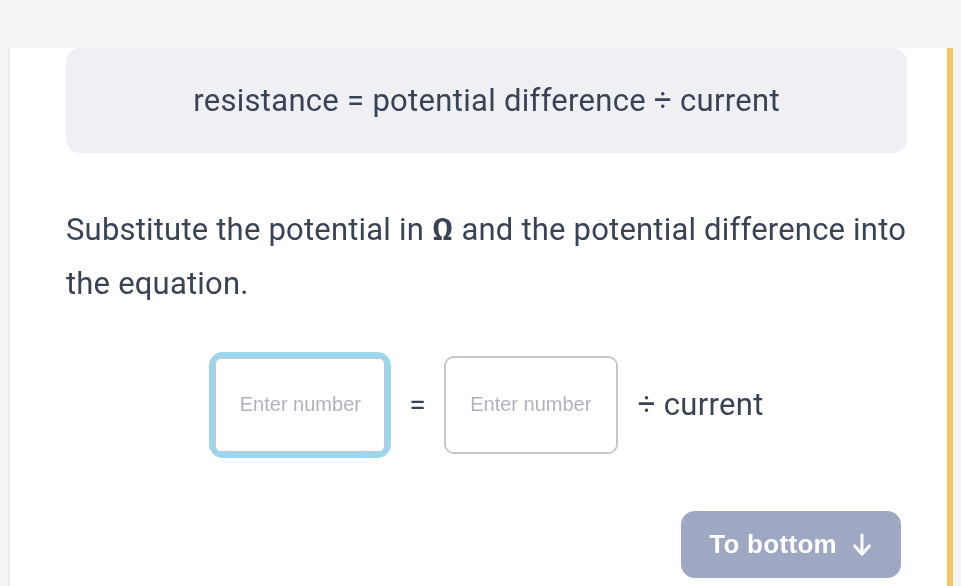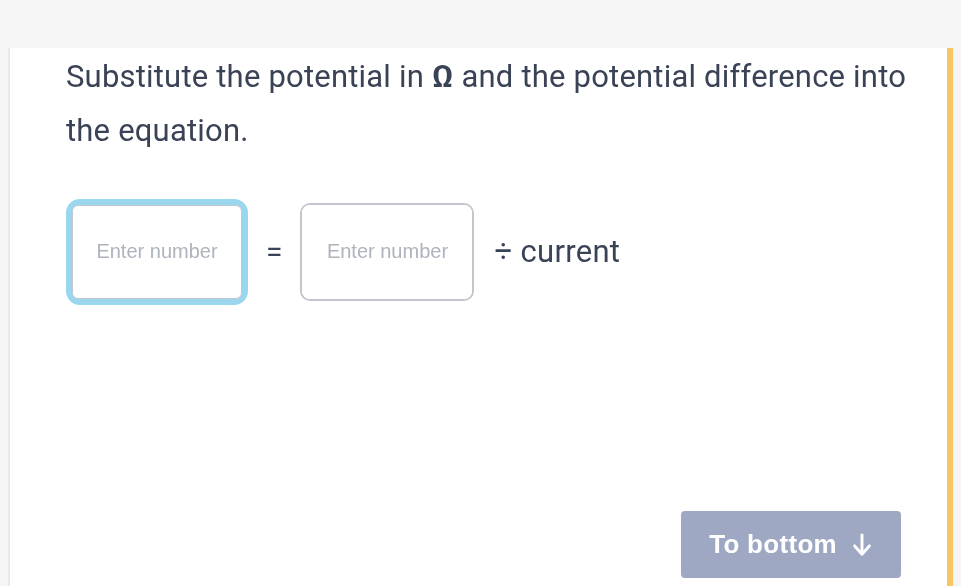--- a/index.html
+++ b/index.html
@@ -39,20 +39,21 @@
   }
   .omega {
     font-weight: 600;
     font-size: 32px;
   }
   .equation-row {
     display: flex;
     align-items: center;
     gap: 14px;
     margin-top: 40px;
+    justify-content: center;
   }
   .input-wrap {
     border: 2px solid #c3c6cc;
     border-radius: 10px;
     background: #fff;
     padding: 0;
   }
   .input-wrap.focused {
     border: 6px solid #9ad7ee;
     border-radius: 14px;
@@ -90,38 +91,41 @@
   }
   .to-bottom {
     position: absolute;
     right: 46px;
     bottom: 48px;
     background: #9ea8c3;
     color: #ffffff;
     font-size: 26px;
     font-weight: 700;
     border: none;
-    border-radius: 4px;
+    border-radius: 14px;
     padding: 18px 28px;
     display: flex;
     align-items: center;
     gap: 14px;
     cursor: pointer;
     letter-spacing: 0.3px;
   }
   .arrow-down {
     display: inline-flex;
   }
   .arrow-down svg { width: 22px; height: 26px; }
 </style>
 </head>
 <body>
 
 <div class="page">
 
+  <div class="formula-box">
+    <span>resistance = potential difference ÷ current</span>
+  </div>
 
   <p class="instruction">
     <span>Substitute the potential in </span><span class="omega">Ω</span><span> and the potential difference into the equation.</span>
   </p>
 
   <div class="equation-row">
     <div class="input-wrap focused">
       <input class="num-input" type="text" placeholder="Enter number" style="">
     </div>
     <span class="equals">=</span>

